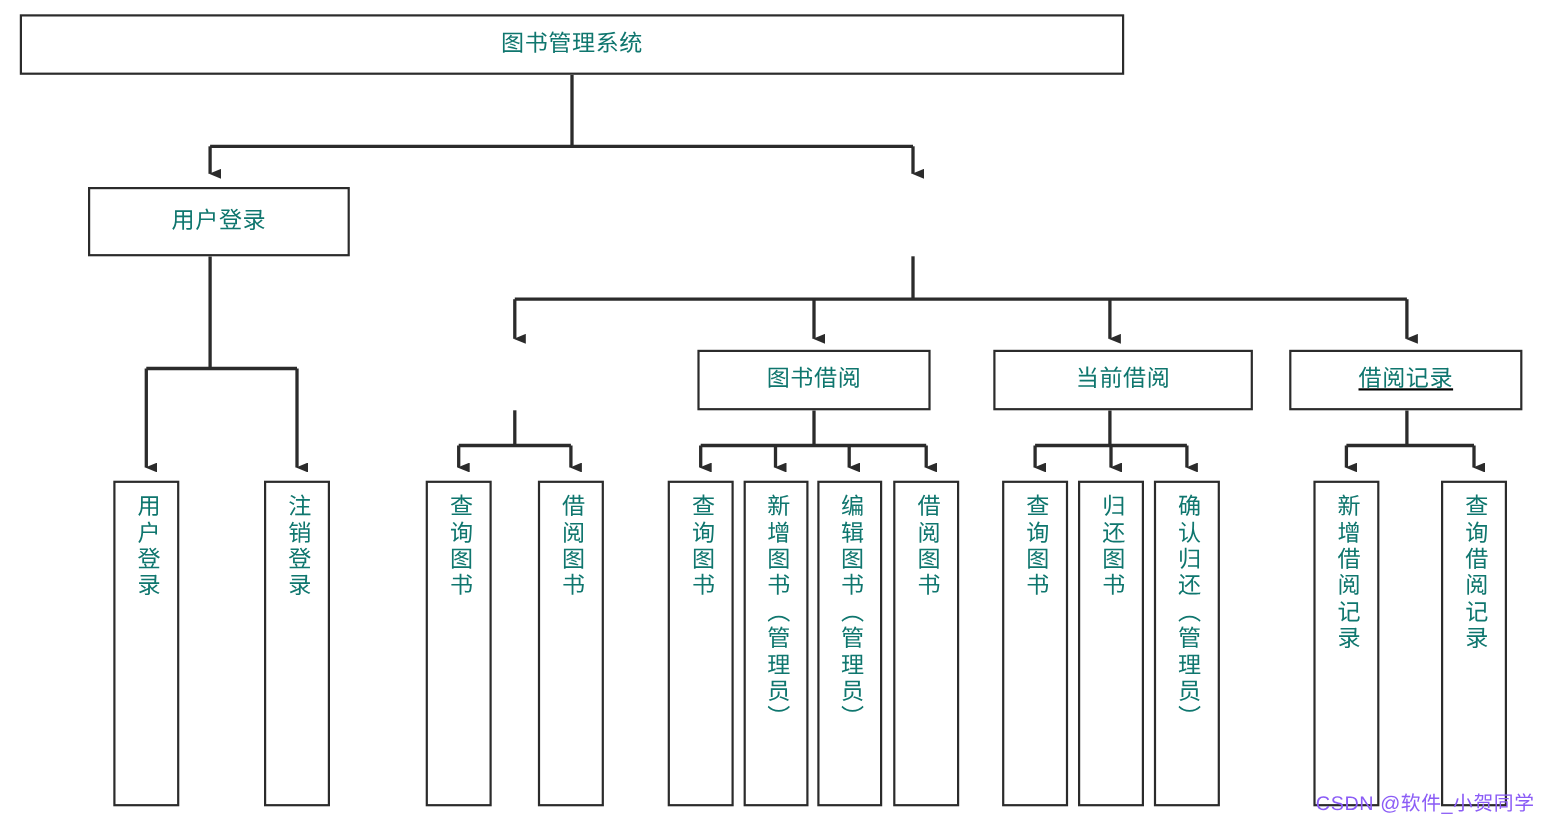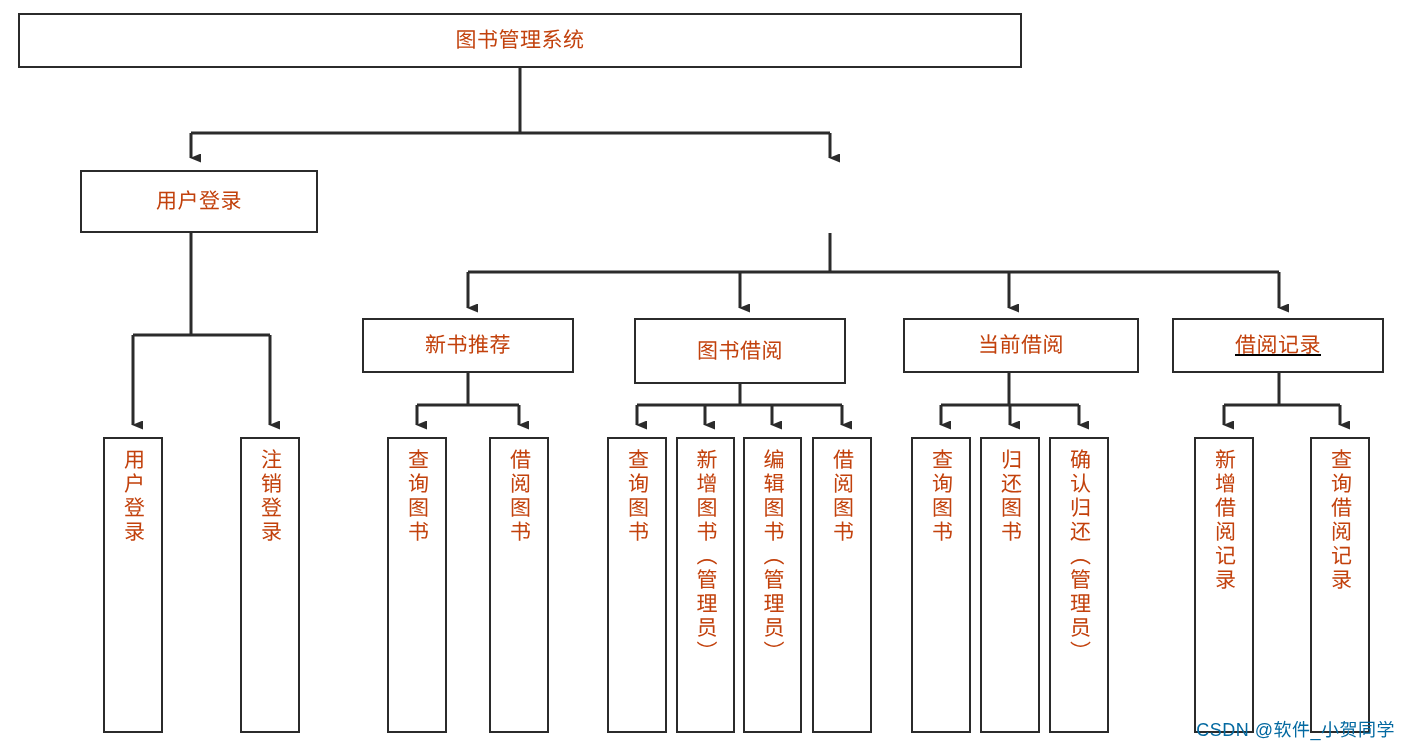--- a/index.html
+++ b/index.html
@@ -30,21 +30,21 @@
     position: absolute;
     box-sizing: border-box;
     background: #ffffff;
     border: 2px solid #2b2b2b;
     display: flex;
     align-items: center;
     justify-content: center;
     z-index: 2;
   }
   .node-label {
-    color: #c2410c;
+    color: #0f766e;
     font-size: 21px;
     line-height: 1.18;
     letter-spacing: 0.5px;
     text-align: center;
     white-space: nowrap;
   }
   .node.horizontal .node-label {
     writing-mode: horizontal-tb;
   }
   .node.vertical {
@@ -58,21 +58,21 @@
     -webkit-text-orientation: upright;
     font-size: 21px;
     line-height: 1.0;
     letter-spacing: 3px;
   }
   #watermark {
     position: absolute;
     right: 10px;
     bottom: 6px;
     font-size: 18px;
-    color: #0369a1;
+    color: #8b5cf6;
     letter-spacing: 0.5px;
     white-space: nowrap;
     z-index: 3;
     font-family: "Liberation Sans", "DejaVu Sans", sans-serif;
   }
 </style>
 </head>
 <body>
 
 <div id="diagram-root">
@@ -129,25 +129,22 @@
 
   <div class="node horizontal" style="left:18px; top:13px; width:1004px; height:55px;">
     <span class="node-label">图书管理系统</span>
   </div>
 
   <div class="node horizontal" style="left:80px; top:170px; width:238px; height:63px;">
     <span class="node-label">用户登录</span>
   </div>
 
 
-  <div class="node horizontal" style="left:362px; top:318px; width:212px; height:55px;">
-    <span class="node-label">新书推荐</span>
-  </div>
-
-  <div class="node horizontal" style="left:634px; top:318px; width:212px; height:66px;">
+
+  <div class="node horizontal" style="left:634px; top:318px; width:212px; height:55px;">
     <span class="node-label">图书借阅</span>
   </div>
 
   <div class="node horizontal" style="left:903px; top:318px; width:236px; height:55px;">
     <span class="node-label">当前借阅</span>
   </div>
 
   <div class="node horizontal" style="left:1172px; top:318px; width:212px; height:55px;text-decoration:underline;">
     <span class="node-label">借阅记录</span>
   </div>

